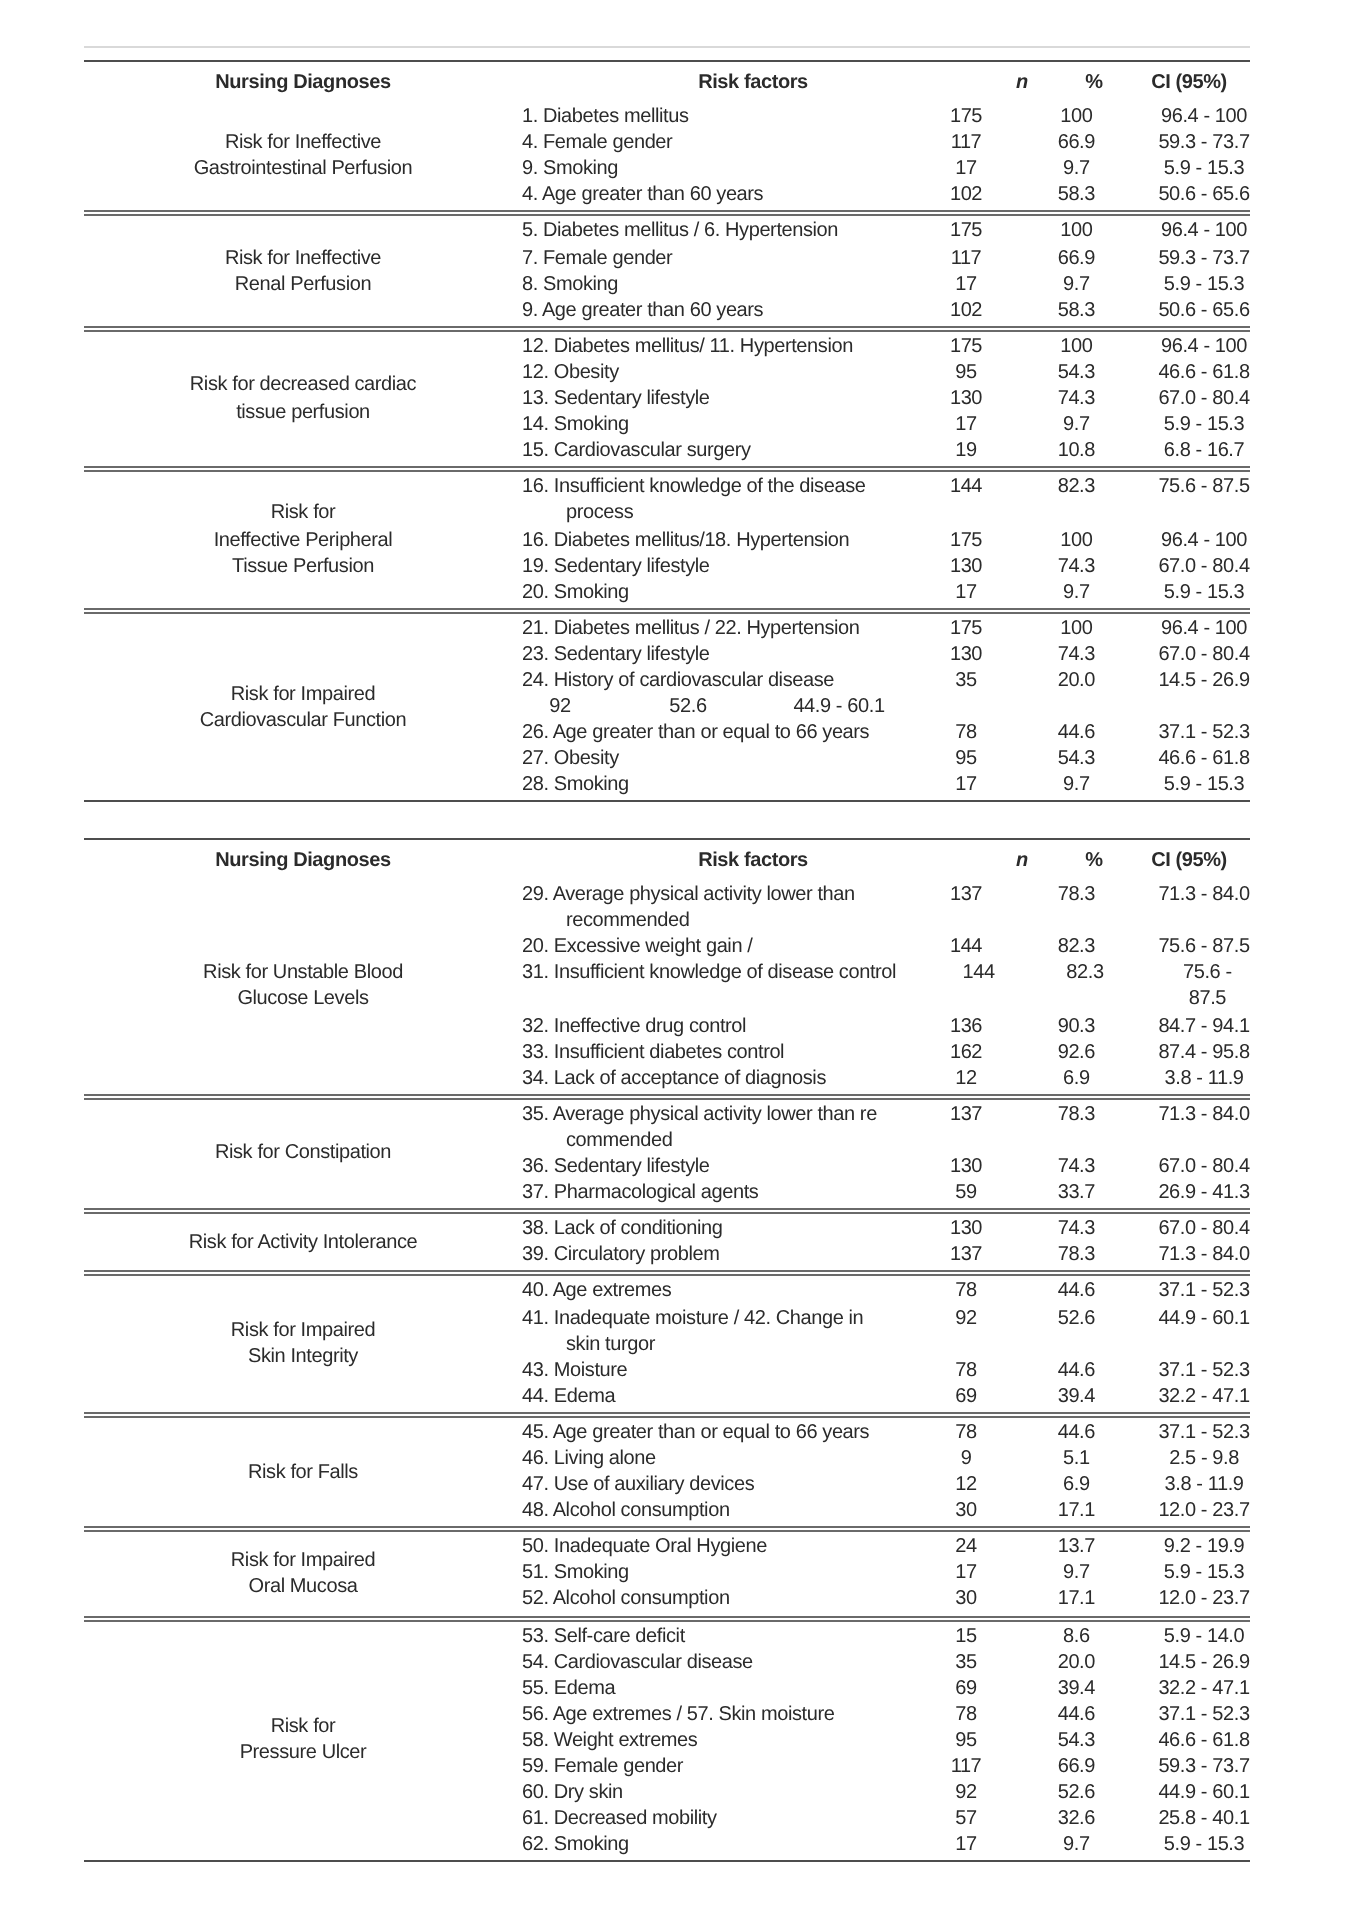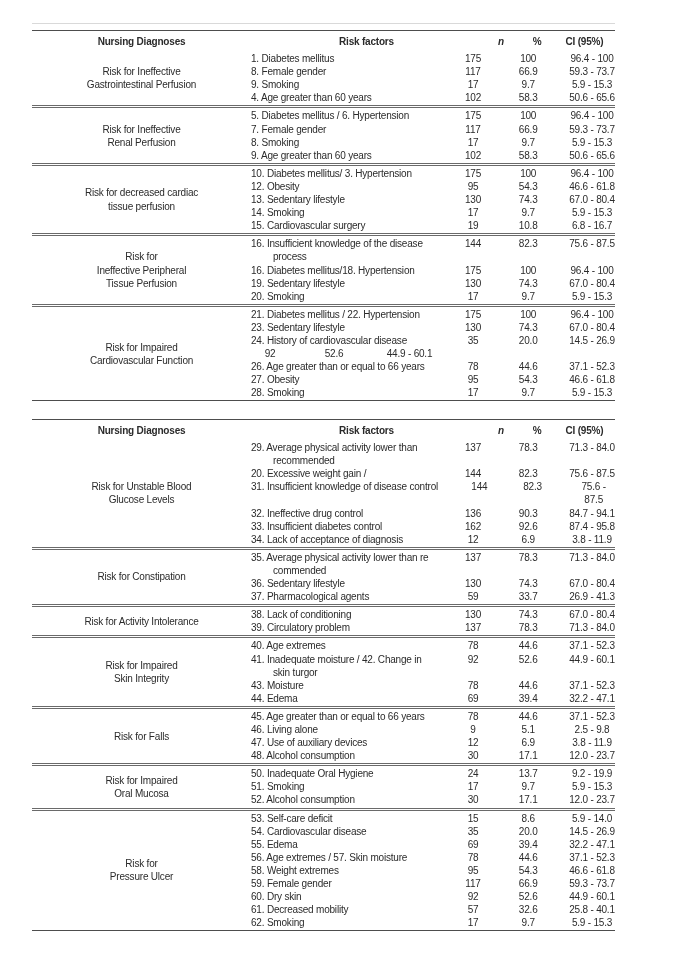--- a/index.html
+++ b/index.html
@@ -5,21 +5,21 @@
   html, body { margin:0; padding:0; }
   body {
     width:677px; height:959px;
     background:#ffffff;
     font-family:"Liberation Sans", sans-serif;
     color:#2b2b2b;
     position:relative;
     overflow:hidden;
   }
   .tbl {
-    position:absolute; left:32px; width:583px;
+    position:absolute; left:42px; width:583px;
     font-size:10px; letter-spacing:-0.2px; line-height:13.1px;
   }
   #t1 { top:23px; }
   #t2 { top:419px; }
   .prerule { border-top:1px solid #d9d9d9; margin-bottom:6px; }
   .rule-top { border-top:1.5px solid #4d4d4d; }
   .rule-bottom { border-top:1.5px solid #4d4d4d; }
   .hdr { display:flex; font-weight:bold; padding:4px 0 3px 0; }
   .h-diag { width:219px; text-align:center; }
   .h-label { width:231px; text-align:center; }
@@ -61,21 +61,21 @@
         <div class="diag">Risk for Ineffective
 Gastrointestinal Perfusion</div>
         <div class="rows">
           <div class="row">
             <div class="c-label">1. Diabetes mellitus</div>
             <div class="c-n">175</div>
             <div class="c-pct">100</div>
             <div class="c-ci">96.4 - 100</div>
           </div>
           <div class="row">
-            <div class="c-label">8. Female gender</div>
+            <div class="c-label">4. Female gender</div>
             <div class="c-n">117</div>
             <div class="c-pct">66.9</div>
             <div class="c-ci">59.3 - 73.7</div>
           </div>
           <div class="row">
             <div class="c-label">9. Smoking</div>
             <div class="c-n">17</div>
             <div class="c-pct">9.7</div>
             <div class="c-ci">5.9 - 15.3</div>
           </div>
@@ -117,21 +117,21 @@
             <div class="c-ci">50.6 - 65.6</div>
           </div>
         </div>
       </div>
       <div class="divider"></div>
       <div class="grp">
         <div class="diag">Risk for decreased cardiac
 tissue perfusion</div>
         <div class="rows">
           <div class="row">
-            <div class="c-label">10. Diabetes mellitus/ 3. Hypertension</div>
+            <div class="c-label">12. Diabetes mellitus/ 11. Hypertension</div>
             <div class="c-n">175</div>
             <div class="c-pct">100</div>
             <div class="c-ci">96.4 - 100</div>
           </div>
           <div class="row">
             <div class="c-label">12. Obesity</div>
             <div class="c-n">95</div>
             <div class="c-pct">54.3</div>
             <div class="c-ci">46.6 - 61.8</div>
           </div>

